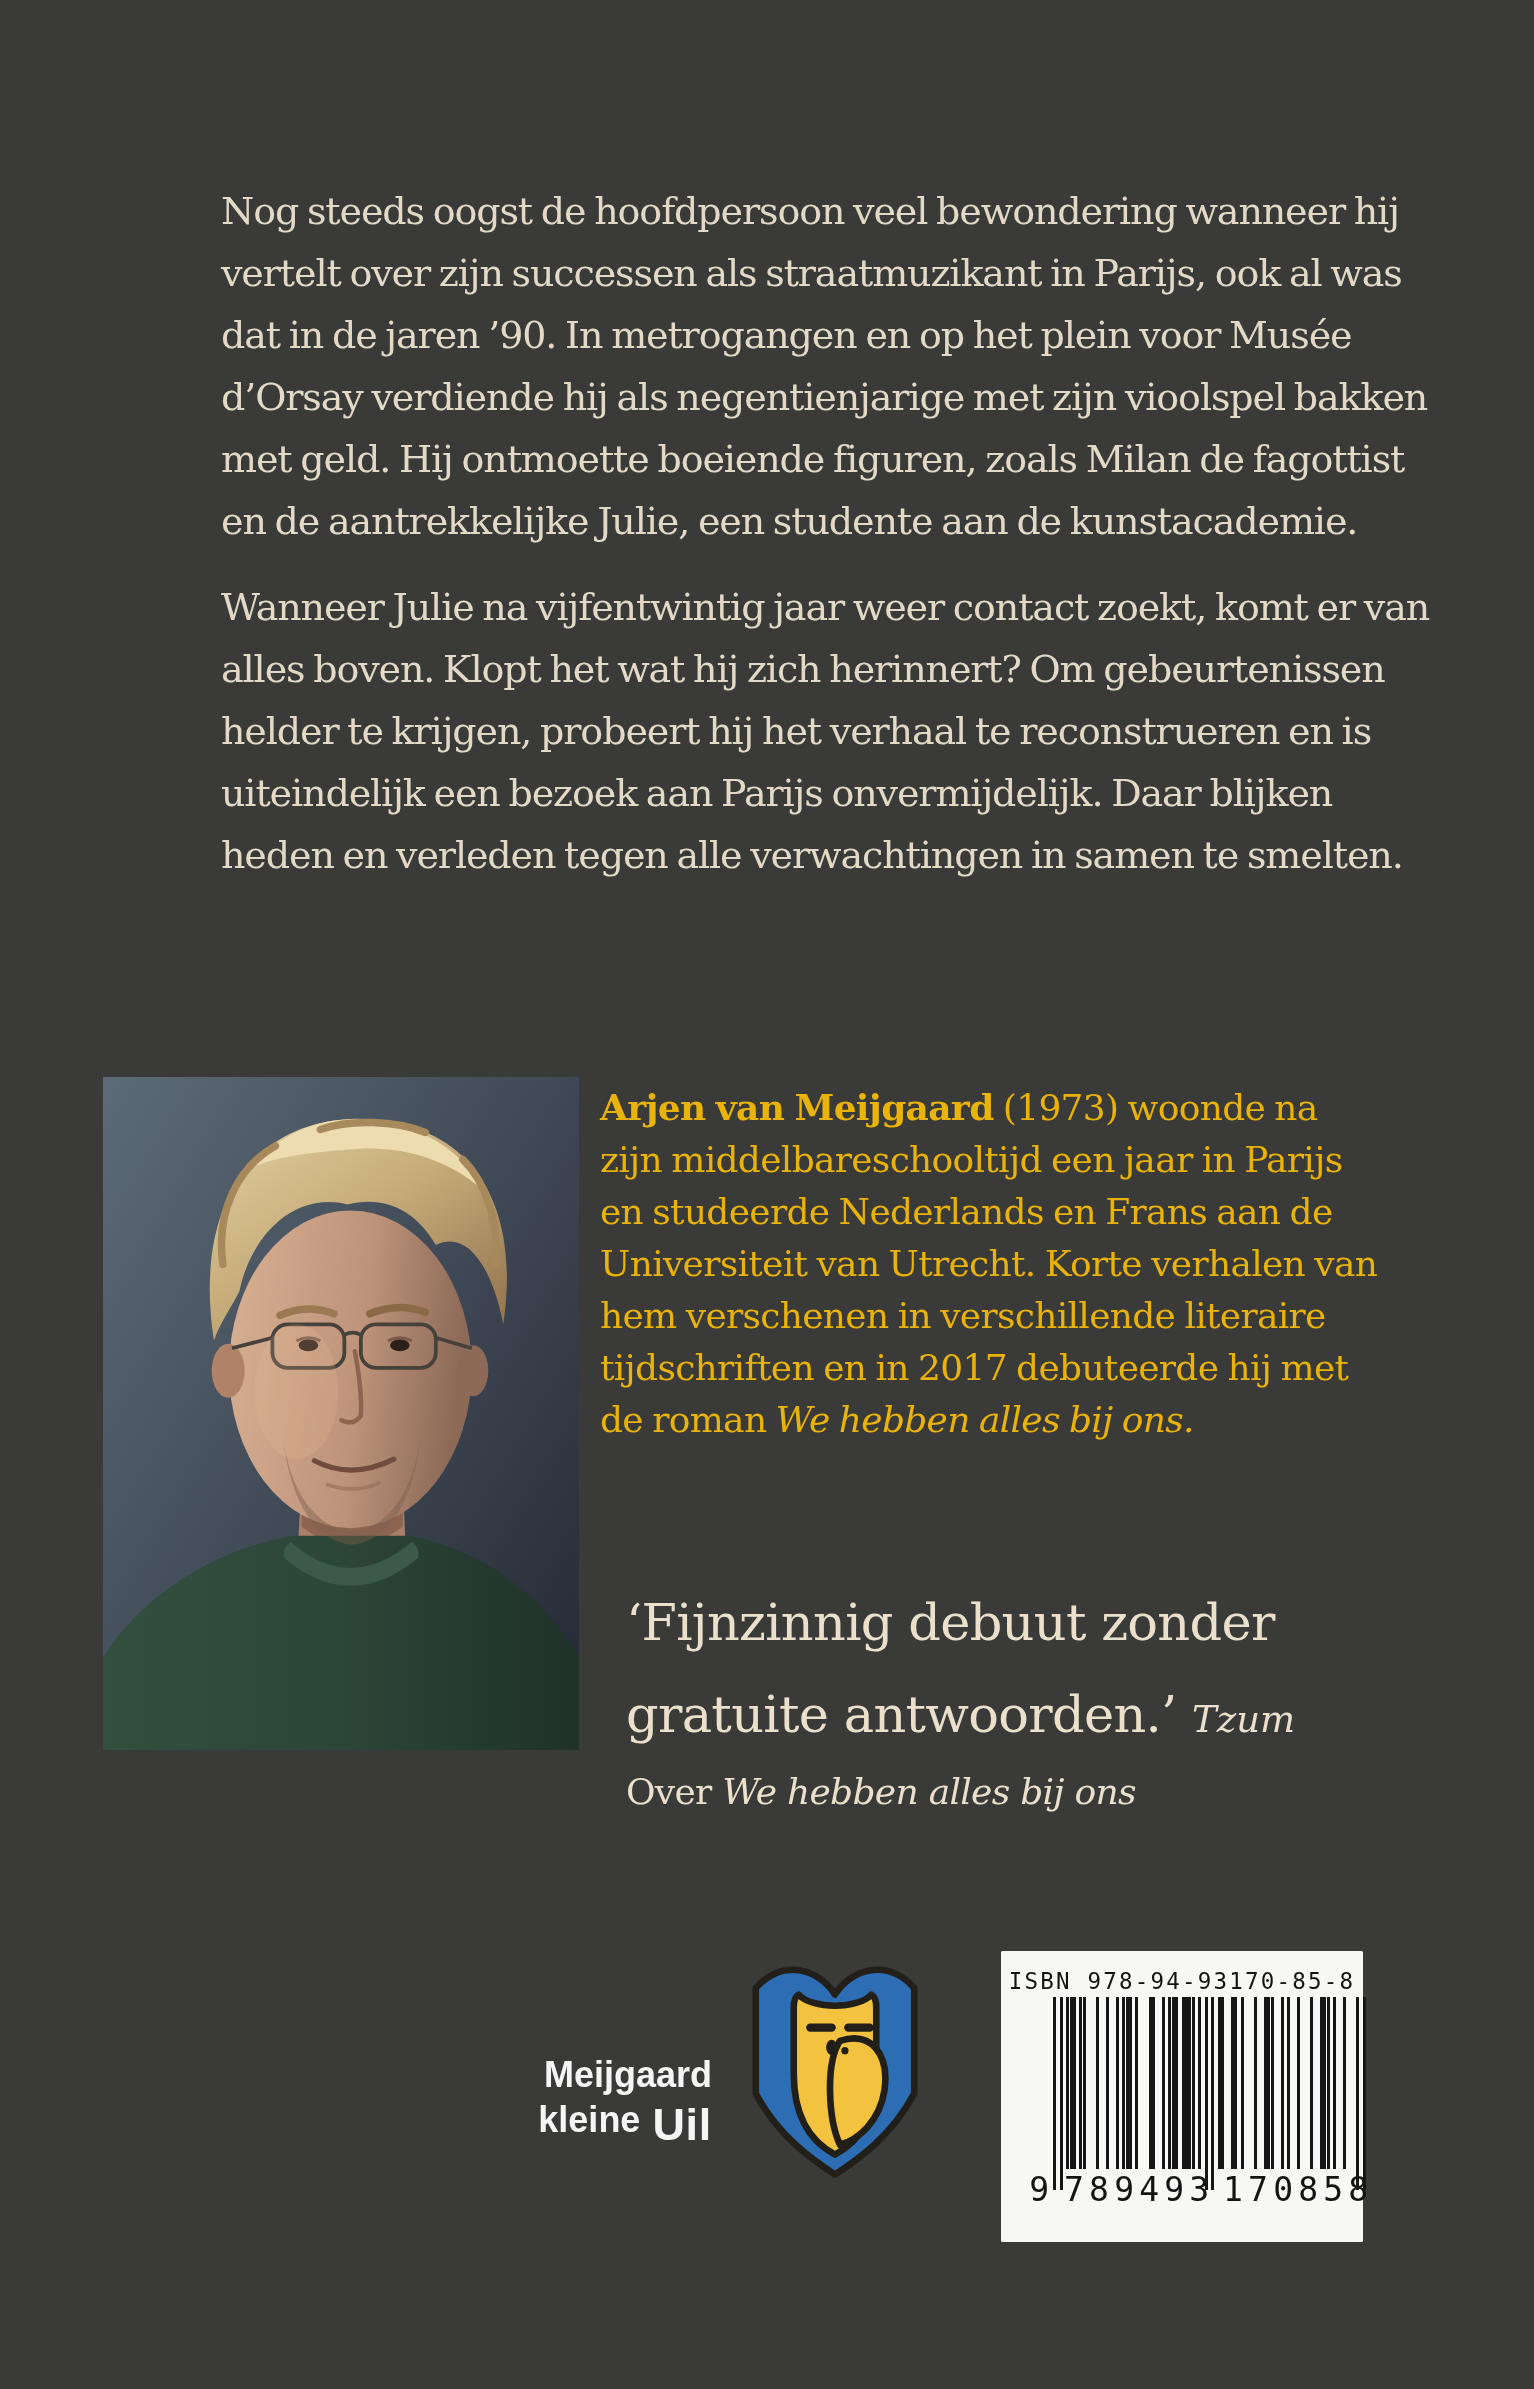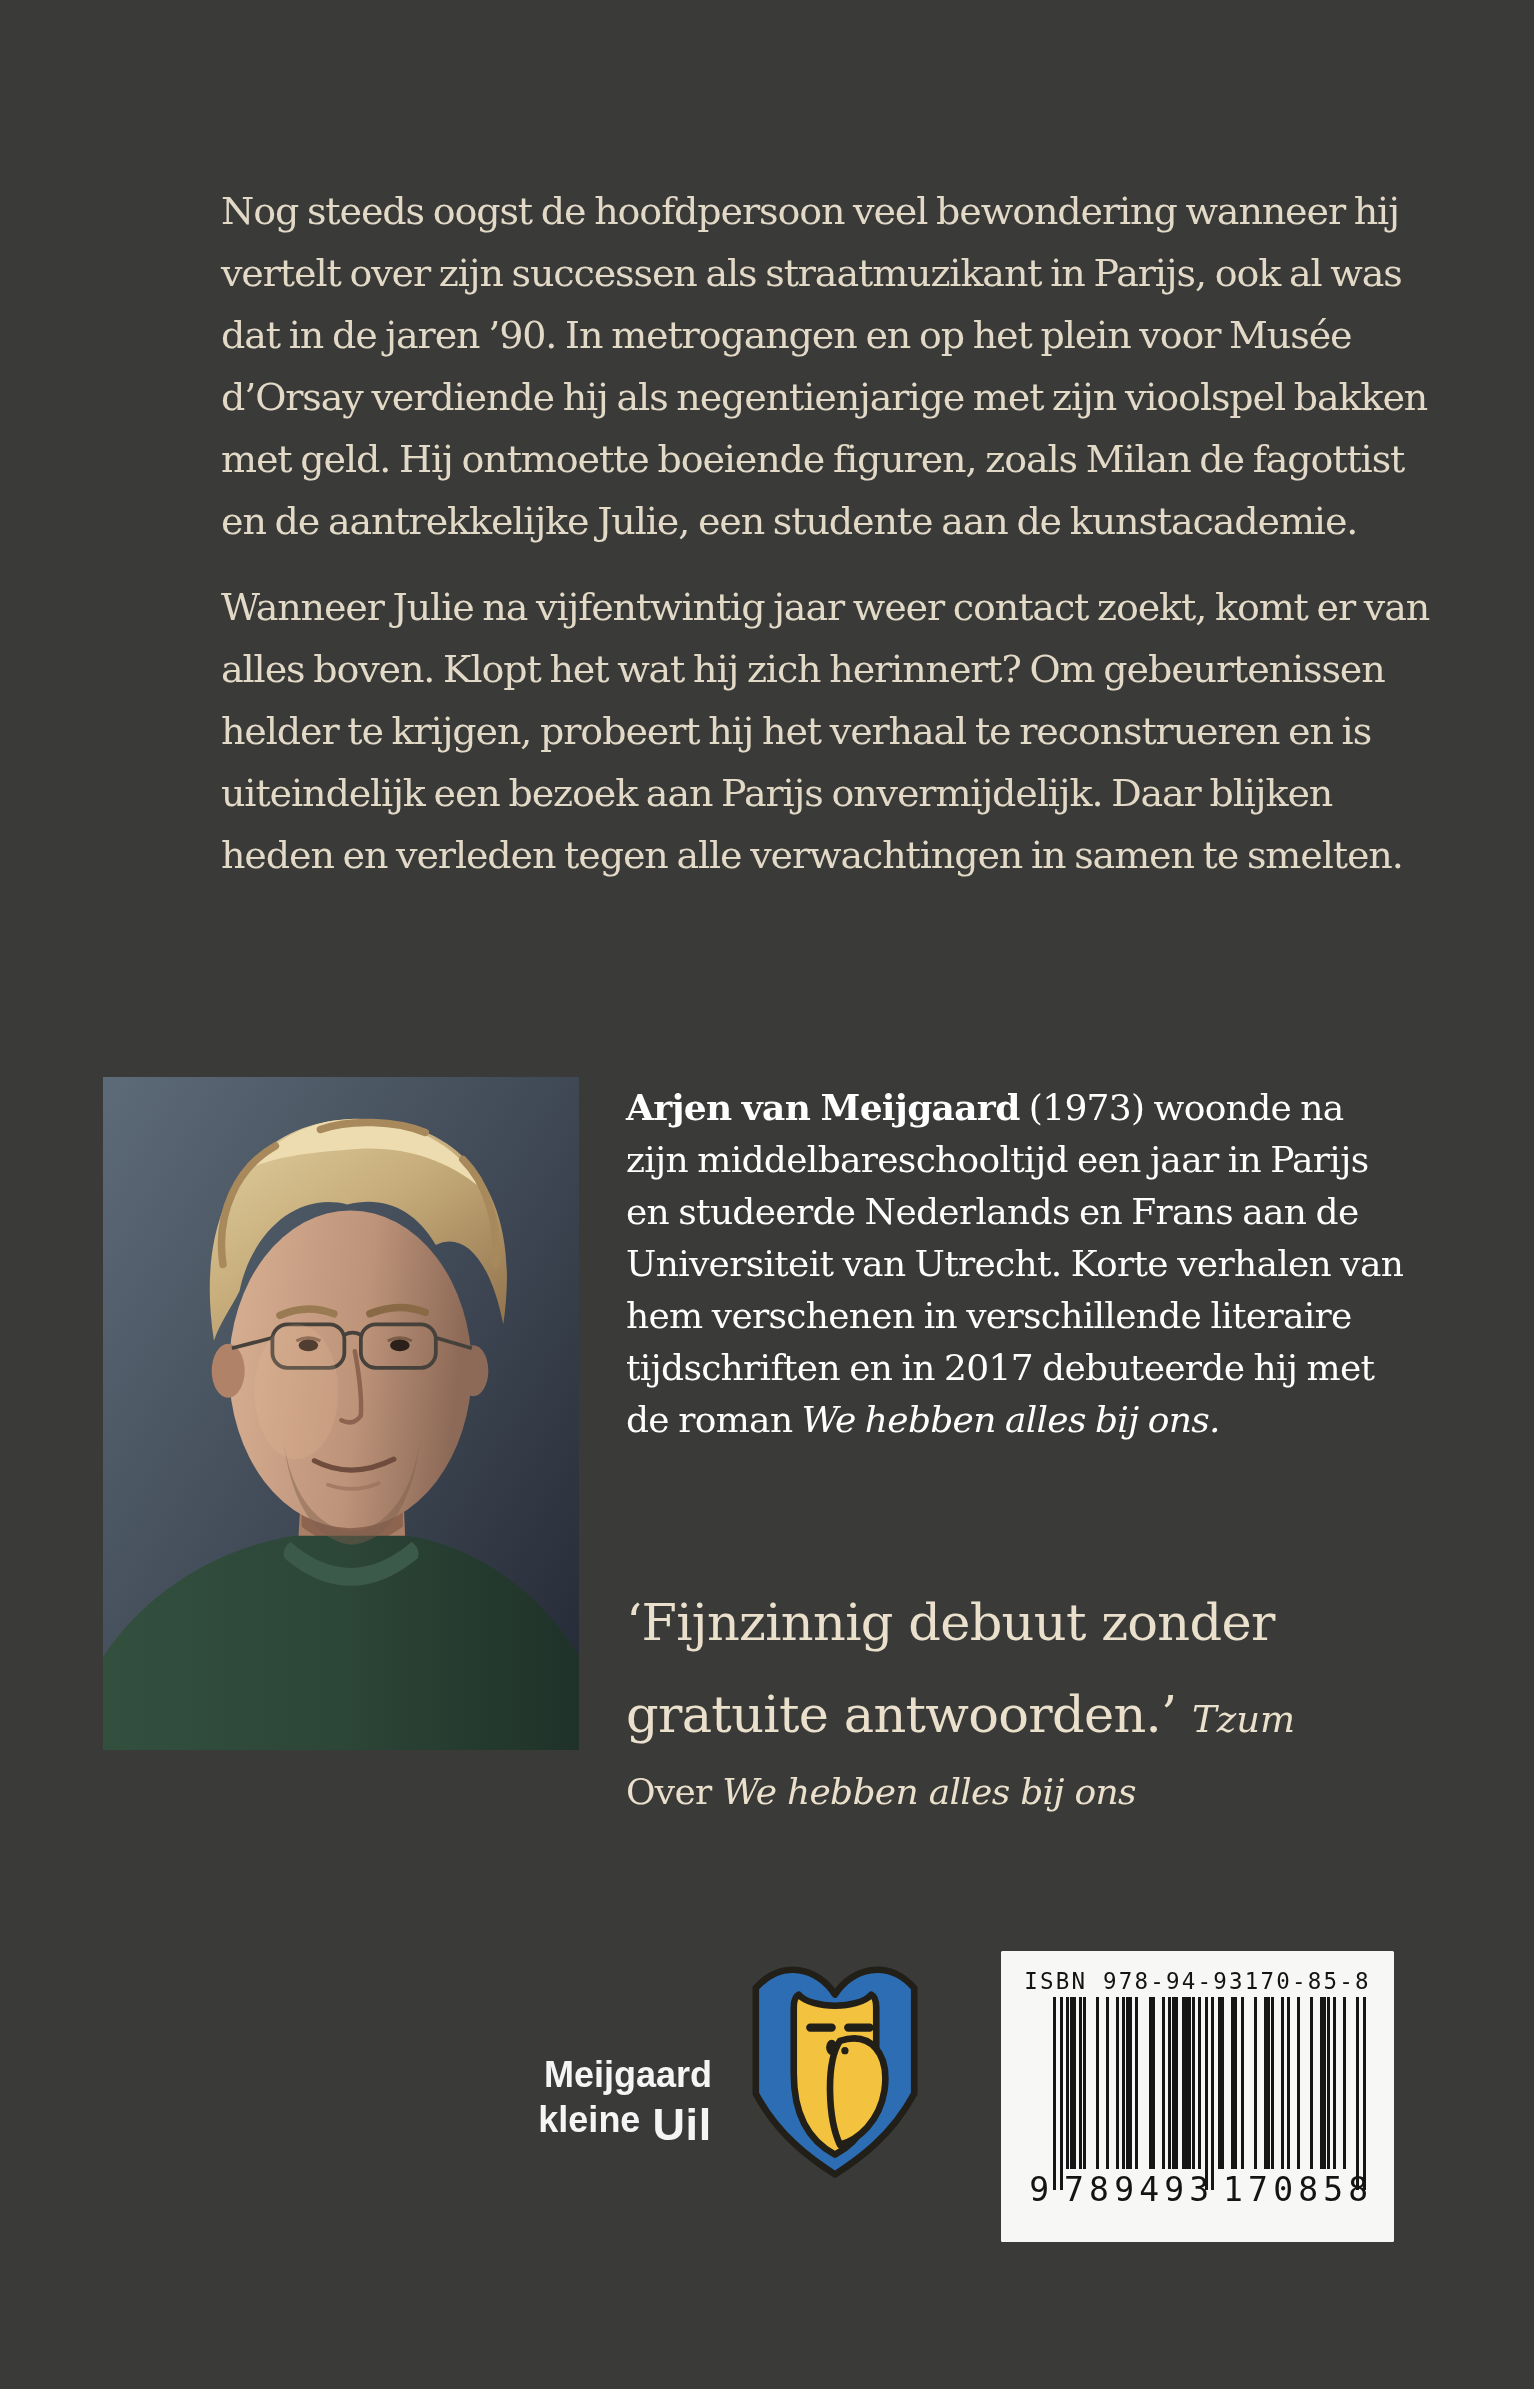--- a/index.html
+++ b/index.html
@@ -22,22 +22,22 @@
   .ital{font-style:italic;}
   .bold{font-weight:bold;}
   #para1{left:221px;top:180px;}
   #para2{left:221px;top:576px;}
   #para3{left:221px;top:910px;}
   #photo{
     position:absolute;left:103px;top:1077px;width:476px;height:673px;
     display:block;
   }
   #bio{
-    position:absolute;left:626px;top:1081px;
-    color:#ffffff;font-size:36px;line-height:52px;
+    position:absolute;left:600px;top:1081px;
+    color:#eab308;font-size:36px;line-height:52px;
     letter-spacing:-0.7px;word-spacing:-1.5px;white-space:pre;
   }
   #review{position:absolute;left:626px;top:1556px;color:#eae0cb;}
   #over-line{
     font-size:36px;line-height:52px;letter-spacing:-0.7px;white-space:pre;
   }
   #quote{
     margin-top:21px;
     font-size:51px;line-height:92px;letter-spacing:-0.7px;white-space:pre;
   }
@@ -46,21 +46,21 @@
     position:absolute;left:420px;top:2055px;width:292px;
     text-align:right;color:#f5f5f5;
     font-family:"Liberation Sans", sans-serif;font-weight:bold;
   }
   #pub-line1{font-size:36px;line-height:39px;}
   #pub-line2{display:flex;justify-content:flex-end;align-items:flex-start;margin-top:4.5px;}
   #pub-line2 .small{font-size:36px;}
   #pub-line2 .large{font-size:45px;margin-left:12px;letter-spacing:0.7px;}
   #owl{position:absolute;left:731px;top:1955px;width:208px;height:231px;}
   #barcode{
-    position:absolute;left:1001px;top:1951px;width:393px;height:291px;
+    position:absolute;left:1001px;top:1951px;width:362px;height:291px;
     background:#f7f7f5;border-radius:1.5px;
     font-family:"DejaVu Sans Mono", monospace;color:#141414;
   }
   #isbn-label{
     position:absolute;left:0;right:0;top:16.5px;
     text-align:center;font-size:22.5px;letter-spacing:2.2px;white-space:pre;
   }
   #bars{position:absolute;left:52px;top:46px;width:313px;height:195px;}
   .bc-digit{position:absolute;top:219px;font-size:33px;}
   #bc-first{left:12px;width:36px;text-align:right;}

